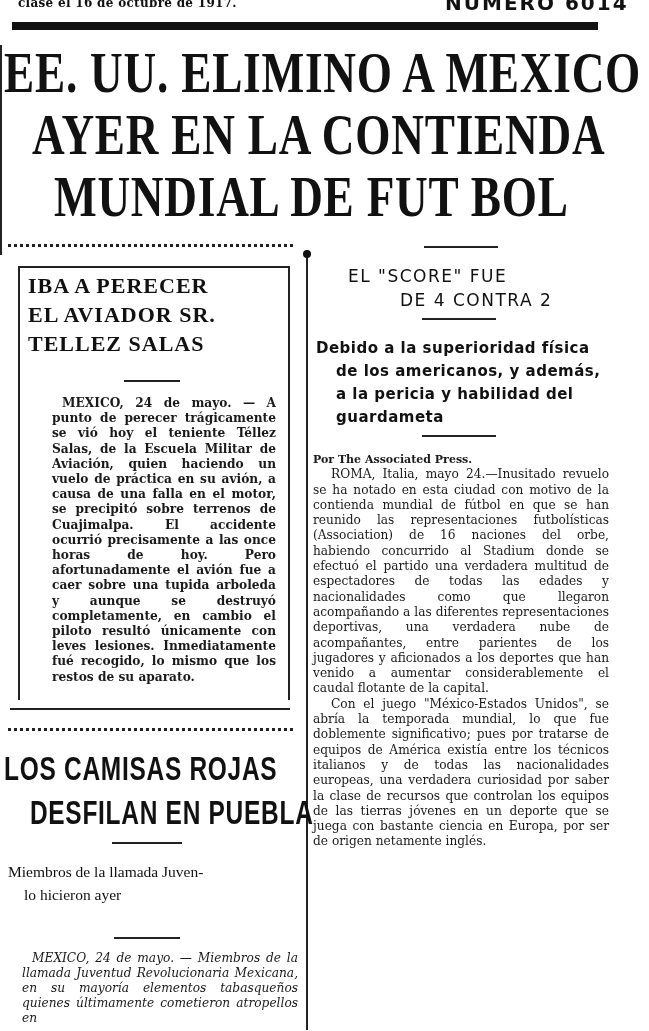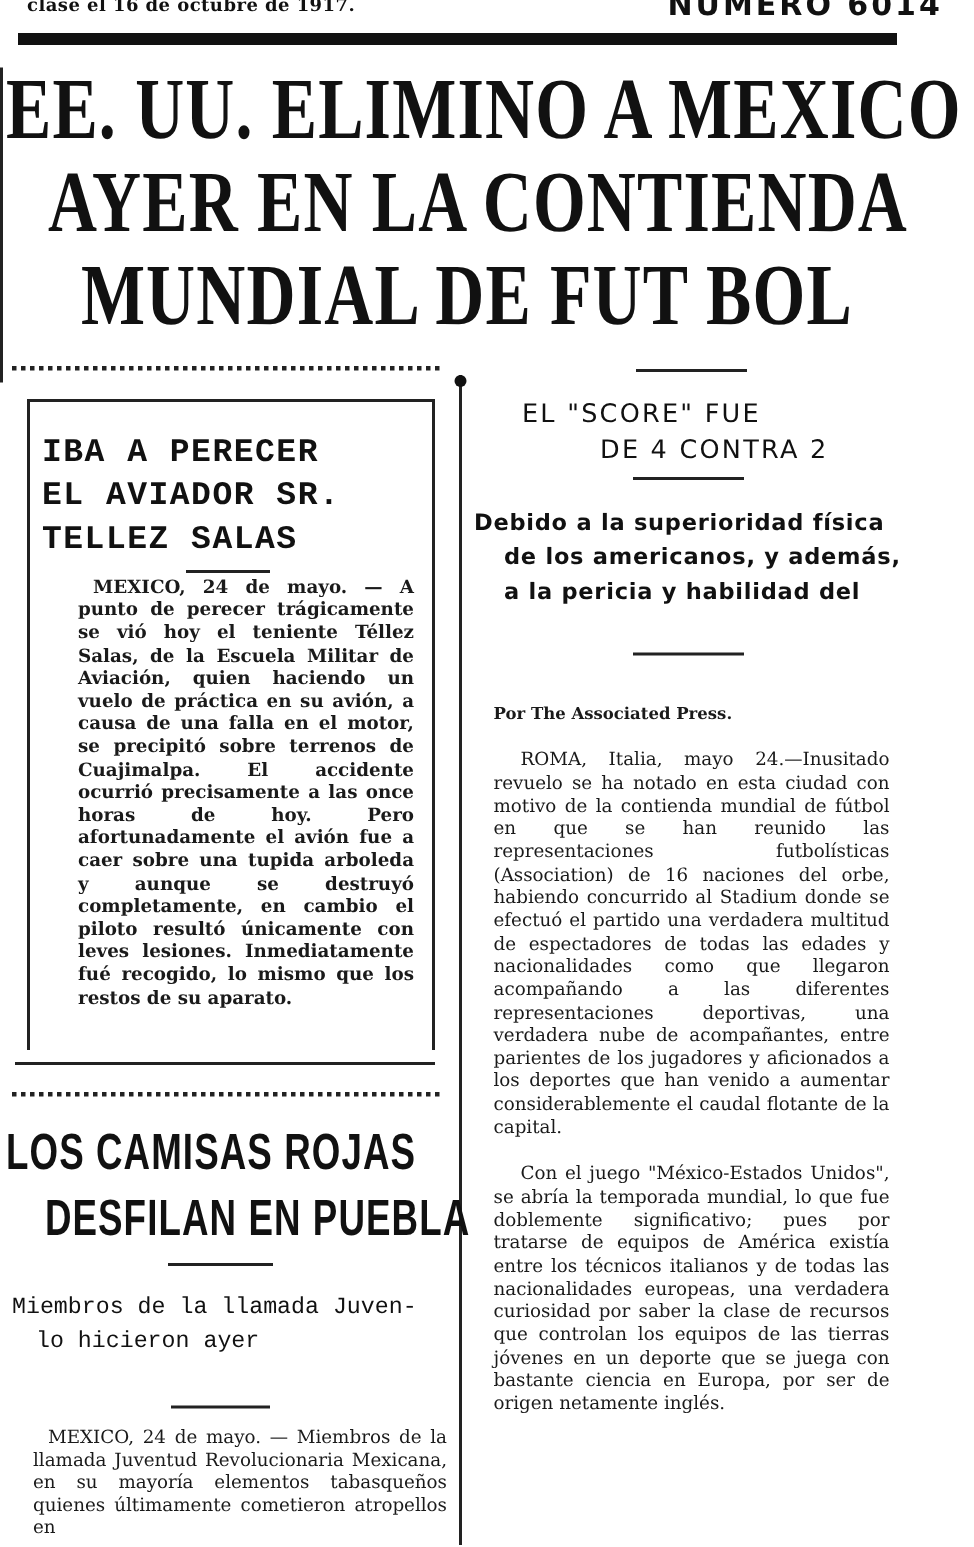--- a/index.html
+++ b/index.html
@@ -18,50 +18,50 @@
   .hl1 { padding-left: 0; }
   .hl2 { padding-left: 36px; }
   .hl3 { padding-left: 64px; }
   .left-bar { left: 0px; top: 45px; width: 2px; height: 210px; background: #222; }
 
   .dotted-rule { left: 8px; top: 244px; width: 285px; height: 0; border-top: 3px dotted #222; }
   .col-sep { left: 306px; top: 250px; width: 2px; height: 780px; background: #222; }
   .col-sep-dot { left: 303px; top: 250px; width: 8px; height: 8px; border-radius: 50%; background: #111; }
 
   .box1 { left: 18px; top: 266px; width: 268px; height: 432px; border: 2px solid #222; border-bottom: none; }
-  .box1-head { left: 28px; top: 287px; width: 260px; font-family: Liberation Mono, monospace; font-weight: bold;
+  .box1-head { left: 28px; top: 271px; width: 260px; font-family: Liberation Serif, serif; font-weight: bold;
                font-size: 22px; line-height: 29px; letter-spacing: 1px; }
   .short-rule { height: 2px; background: #222; }
-  .box1-body { left: 52px; top: 384px; width: 224px; font-family: "DejaVu Serif", serif; font-size: 12.2px;
+  .box1-body { left: 52px; top: 396px; width: 224px; font-family: "DejaVu Serif", serif; font-size: 12.2px;
                line-height: 15.2px; text-align: justify; font-weight: bold; color: #1a1a1a; }
   .box1-body p { margin: 0; text-indent: 10px; }
 
   .box2-rule { left: 10px; top: 708px; width: 280px; height: 0; border-top: 2px solid #222; }
   .dotted-rule2 { left: 8px; top: 728px; width: 285px; height: 0; border-top: 3px dotted #222; }
   .box2-head { left: 4px; top: 746px; width: 300px; font-family: "Liberation Sans", sans-serif;
                font-weight: bold; font-size: 34px; line-height: 44px; transform: scaleX(0.72);
                transform-origin: left top; letter-spacing: 1px; }
   .box2-head div { white-space: nowrap; }
-  .box2-sub { left: 8px; top: 860px; width: 292px; font-family: Liberation Mono, monospace;
+  .box2-sub { left: 8px; top: 860px; width: 292px; font-family: Liberation Serif, serif;
               font-size: 15.5px; line-height: 23px; }
   .box2-sub div { white-space: nowrap; }
   .box2-body { left: 22px; top: 951px; width: 276px; font-family: "DejaVu Serif", serif; font-size: 12.2px;
-               line-height: 15px; text-align: justify; color: #1a1a1a; }
+               line-height: 15px; text-align: justify; color: #1a1a1a; font-style: italic; }
   .box2-body p { margin: 0; text-indent: 10px; }
 
   .right-short-rule { left: 424px; top: 246px; width: 74px; height: 2px; background: #222; }
   .score-head { left: 348px; top: 264px; width: 280px; font-family: "DejaVu Sans", sans-serif;
                 font-size: 17px; line-height: 24px; letter-spacing: 1.5px; }
   .score-head div { white-space: nowrap; }
   .right-sub { left: 316px; top: 337px; width: 295px; font-family: "DejaVu Sans", sans-serif;
                font-weight: bold; font-size: 15px; line-height: 23px; letter-spacing: 0.5px; }
   .right-sub div { white-space: nowrap; }
   .right-body { left: 313px; top: 452px; width: 296px; font-family: "DejaVu Serif", serif;
                 font-size: 12.2px; line-height: 15.3px; text-align: justify; color: #1a1a1a; }
-  .right-body p { margin: 16px; text-indent: 18px; }
+  .right-body p { margin: 0; text-indent: 18px; }
   .right-body .byline { text-indent: 0; font-weight: bold; font-size: 11px; }
 </style>
 </head>
 <body>
 
 <div class="abs masthead-left">clase el 16 de octubre de 1917.</div>
 <div class="abs masthead-right">NUMERO 6014</div>
 <div class="abs top-rule"></div>
 
 <div class="abs left-bar"></div>
@@ -105,19 +105,20 @@
 <div class="abs right-short-rule"></div>
 <div class="abs score-head">
   <div>EL "SCORE" FUE</div>
   <div style="padding-left:52px">DE 4 CONTRA 2</div>
 </div>
 <div class="abs short-rule" style="left:422px;top:318px;width:74px;"></div>
 <div class="abs right-sub">
   <div>Debido a la superioridad física</div>
   <div style="padding-left:20px">de los americanos, y además,</div>
   <div style="padding-left:20px">a la pericia y habilidad del</div>
+  <div style="padding-left:20px">guardameta</div>
 </div>
 <div class="abs short-rule" style="left:422px;top:435px;width:74px;"></div>
 <div class="abs right-body">
   <p class="byline">Por The Associated Press.</p>
   <p>ROMA, Italia, mayo 24.—Inusitado revuelo se ha notado en esta ciudad con motivo de la contienda mundial de fútbol en que se han reunido las representaciones futbolísticas (Association) de 16 naciones del orbe, habiendo concurrido al Stadium donde se efectuó el partido una verdadera multitud de espectadores de todas las edades y nacionalidades como que llegaron acompañando a las diferentes representaciones deportivas, una verdadera nube de acompañantes, entre parientes de los jugadores y aficionados a los deportes que han venido a aumentar considerablemente el caudal flotante de la capital.</p>
   <p>Con el juego "México-Estados Unidos", se abría la temporada mundial, lo que fue doblemente significativo; pues por tratarse de equipos de América existía entre los técnicos italianos y de todas las nacionalidades europeas, una verdadera curiosidad por saber la clase de recursos que controlan los equipos de las tierras jóvenes en un deporte que se juega con bastante ciencia en Europa, por ser de origen netamente inglés.</p>
 </div>
 
 </body></html>

